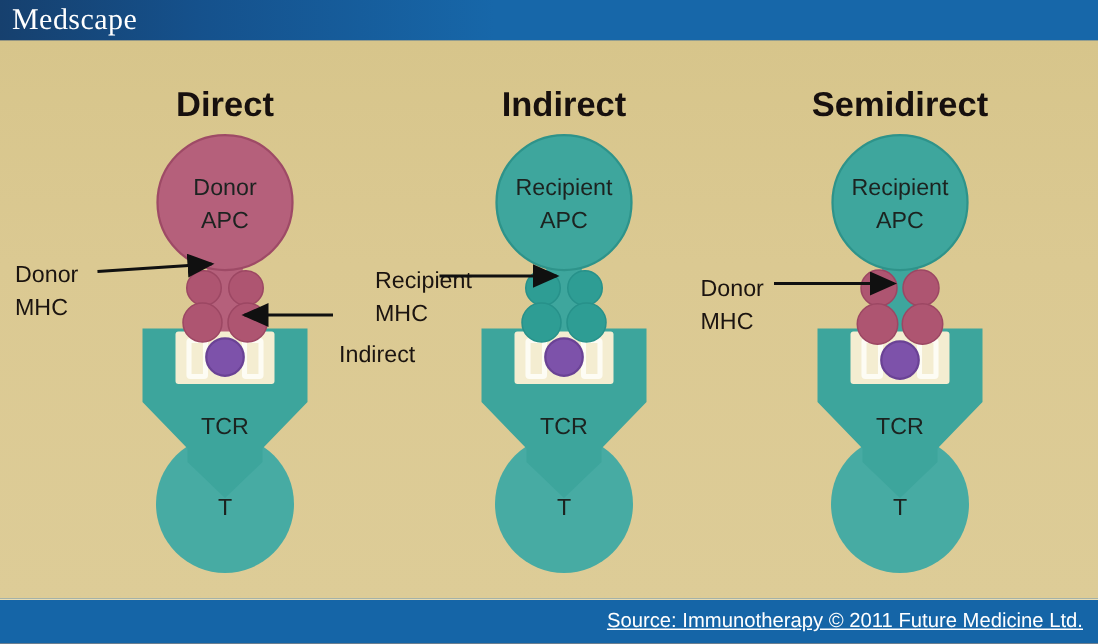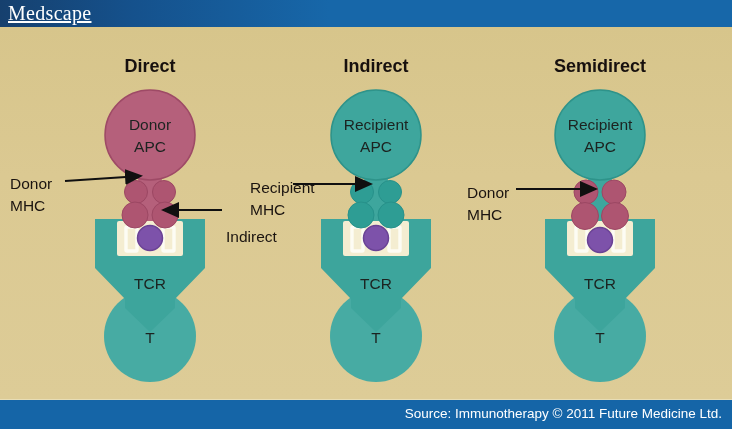--- a/index.html
+++ b/index.html
@@ -9,51 +9,51 @@
     -webkit-font-smoothing:antialiased;
   }
   
   #header{
     position:absolute;left:0;top:0;width:732px;height:27px;
     background:linear-gradient(to right,#16406e 0%,#15518c 18%,#1767a9 45%,#1767a9 100%);
   }
   #logo{
     position:absolute;left:8px;top:2px;
     font-family:"Liberation Serif",serif;
-    font-size:20px;color:#ffffff;letter-spacing:.3px;text-decoration:underline;
+    font-size:20px;color:#ffffff;letter-spacing:.3px;
   }
   
   #main{
     position:absolute;left:0;top:27px;width:732px;height:372px;
     background:linear-gradient(to bottom,#d7c58b 0%,#dbc992 40%,#ddcc97 100%);
   }
   .col-title{
     position:absolute;top:29px;width:244px;text-align:center;
-    font-size:18px;font-weight:700;color:#17100e;
+    font-size:23px;font-weight:700;color:#17100e;
   }
   .diagram{position:absolute;top:55px;width:244px;height:345px;}
   .svgtext{font-family:"Liberation Sans",sans-serif;font-size:15.5px;fill:#1c2320;}
   .ann{
     position:absolute;font-size:15.5px;line-height:22px;color:#1b1410;
     white-space:nowrap;
   }
   #arrows{position:absolute;left:0;top:0;width:732px;height:429px;pointer-events:none;}
   #caption{
     position:absolute;left:30px;right:0;top:369px;text-align:center;
     font-size:17.5px;font-weight:700;color:#17100e;
   }
   
   #footer{
     position:absolute;left:0;top:399px;width:732px;height:30px;
     border-top:1px solid #e7ddb6;box-sizing:border-box;
     text-align:right;
   }
   #source{
     display:inline-block;margin-right:10px;line-height:28px;
-    font-size:13.5px;color:#ffffff;
+    font-size:13.5px;color:#ffffff;text-decoration:underline;
   }
 </style>
 </head>
 <body>
 
 <div id="stage">
 
   <div id="header">
     <span id="logo">Medscape</span>
   </div>

